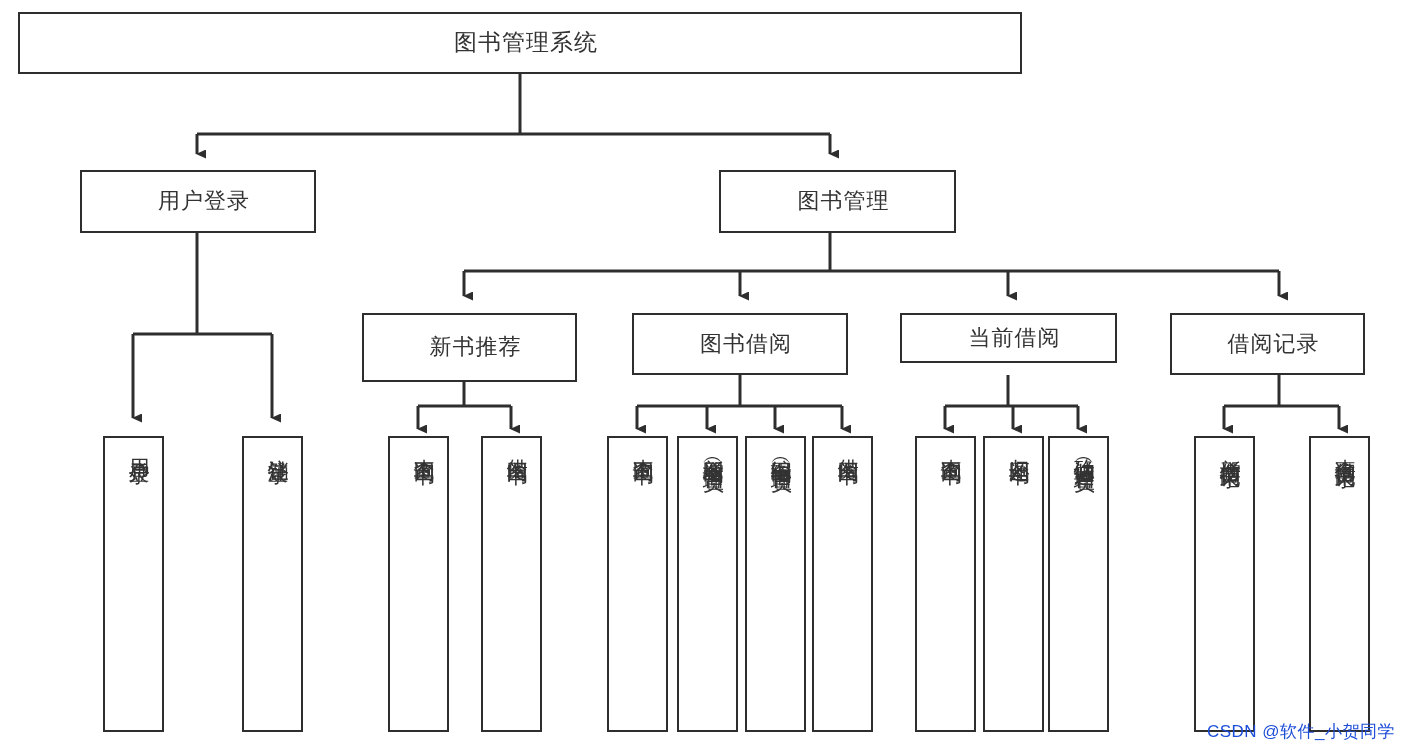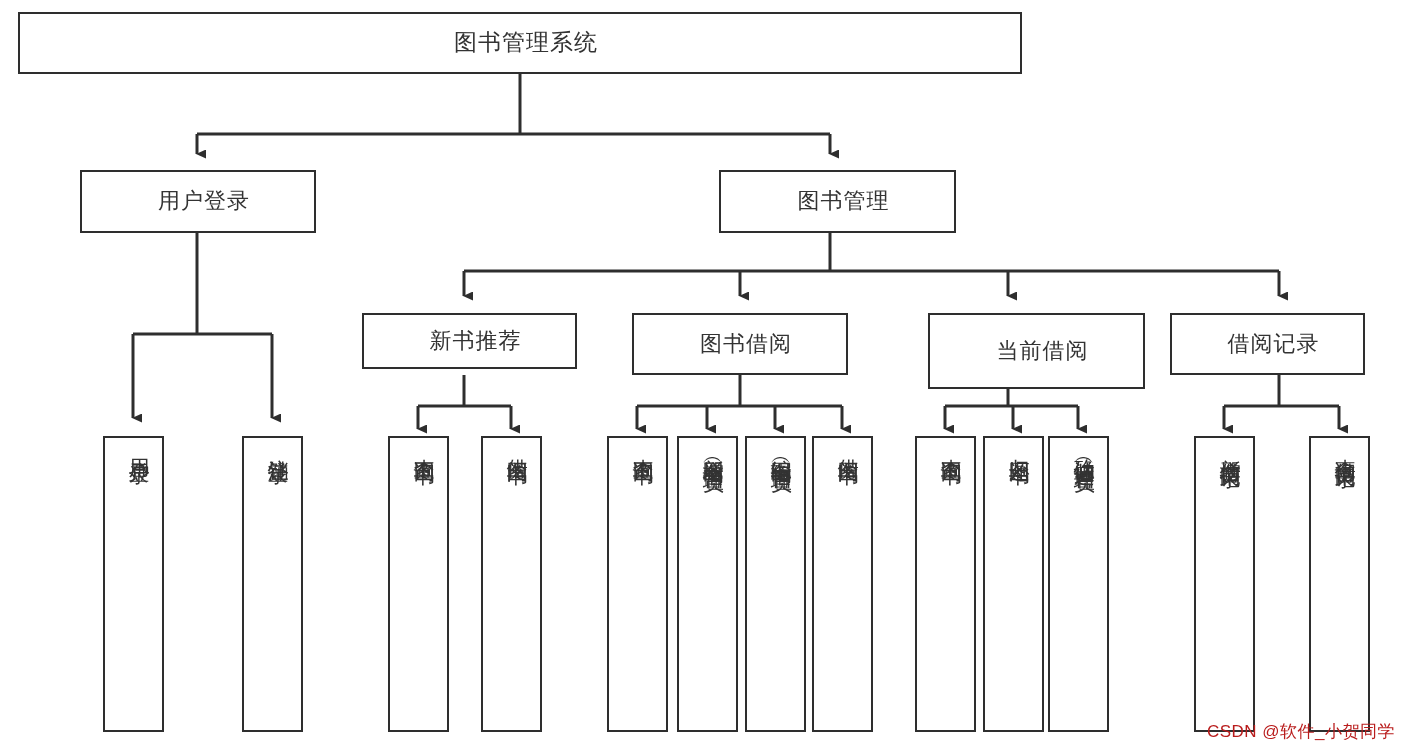--- a/index.html
+++ b/index.html
@@ -65,21 +65,21 @@
     justify-content: center;
   }
   .root-box .node-label-h {
     font-size: 23px;
   }
   #watermark {
     position: absolute;
     right: 10px;
     bottom: 4px;
     font-size: 17px;
-    color: #b91c1c;
+    color: #1d4ed8;
     white-space: nowrap;
     letter-spacing: 0.5px;
     margin-left: 32px;
   }
 </style>
 </head>
 <body>
 
 <div id="diagram-root">
 
@@ -137,27 +137,27 @@
     <span class="node-label-h">图书管理系统</span>
   </div>
 
   <div class="node-box" style="left:80px; top:170px; width:236px; height:63px;">
     <span class="node-label-h">用户登录</span>
   </div>
   <div class="node-box" style="left:711px; top:170px; width:237px; height:63px;margin-left:8px;">
     <span class="node-label-h">图书管理</span>
   </div>
 
-  <div class="node-box" style="left:362px; top:313px; width:215px; height:56px;">
+  <div class="node-box" style="left:362px; top:313px; width:215px; height:69px;">
     <span class="node-label-h">新书推荐</span>
   </div>
   <div class="node-box" style="left:632px; top:313px; width:216px; height:62px;">
     <span class="node-label-h">图书借阅</span>
   </div>
-  <div class="node-box" style="left:900px; top:313px; width:217px; height:76px;margin-left:28px;">
+  <div class="node-box" style="left:900px; top:313px; width:217px; height:50px;">
     <span class="node-label-h">当前借阅</span>
   </div>
   <div class="node-box" style="left:1170px; top:313px; width:195px; height:62px;">
     <span class="node-label-h">借阅记录</span>
   </div>
 
   <div class="node-box leaf-box" style="left:103px; top:436px; width:61px; height:296px;">
     <span class="node-label-v">用户登录</span>
   </div>
   <div class="node-box leaf-box" style="left:242px; top:436px; width:61px; height:296px;">

